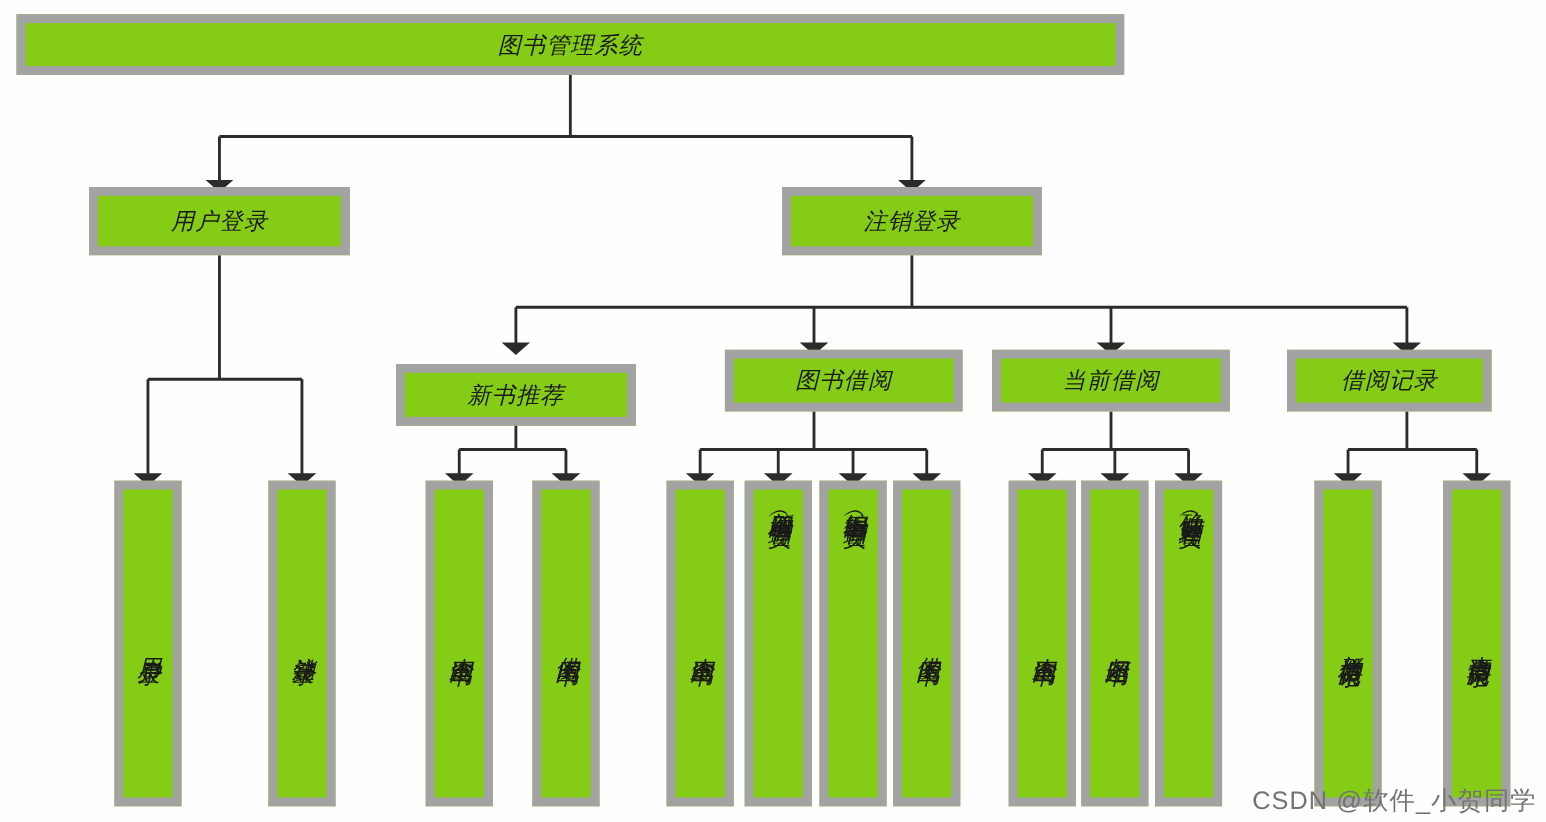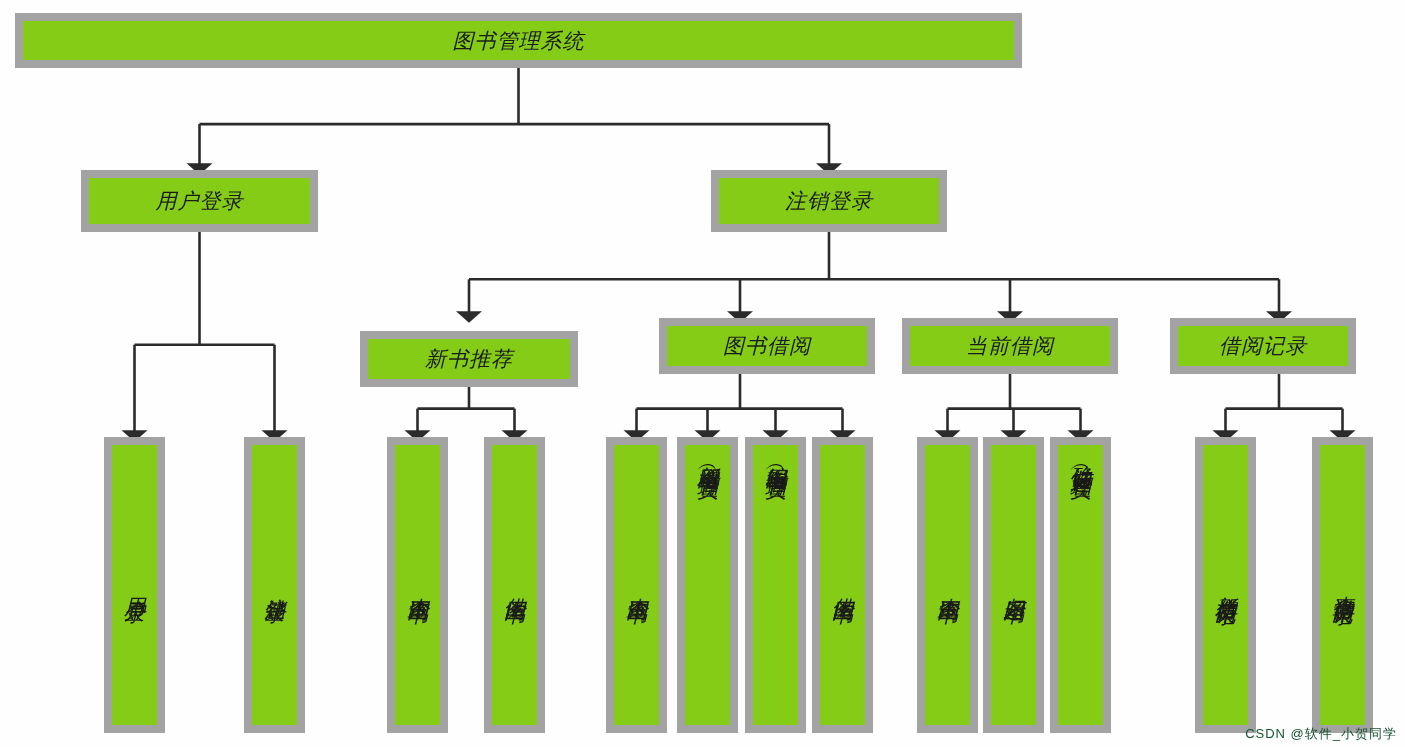--- a/index.html
+++ b/index.html
@@ -21,21 +21,21 @@
   .node.v{
     font-size:21px;letter-spacing:2px;
     writing-mode:vertical-rl;text-orientation:upright;
     align-items:center;justify-content:center;
     padding:6px 0;line-height:1.05;
   }
   .node.v.top{ justify-content:flex-start; padding-top:4px;}
   .node .lbl{display:block;white-space:pre-line;}
   #watermark{
     position:absolute;right:8px;bottom:4px;
-    font-size:13px;color:#14532d;letter-spacing:1px;
+    font-size:23px;color:#737373;letter-spacing:1px;
     user-select:none;white-space:nowrap;
   }
 </style>
 </head>
 <body>
 
 <div id="stage">
 
   <svg id="wires" viewBox="0 0 1405 747">
     <defs>

